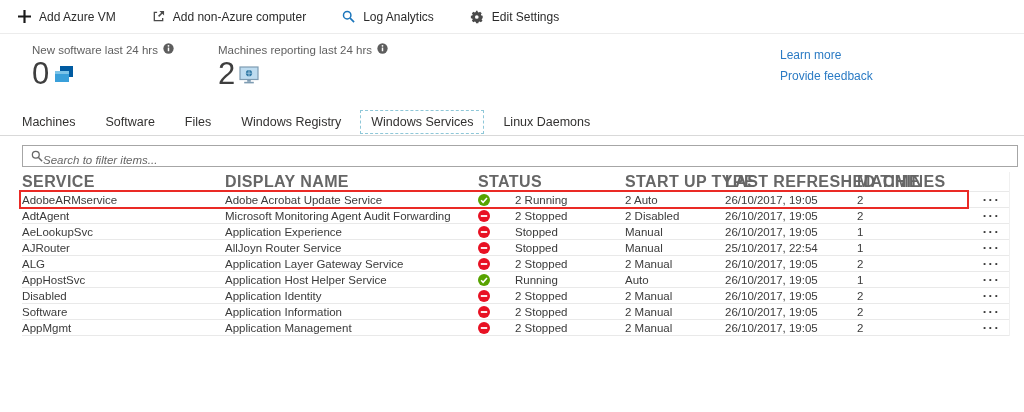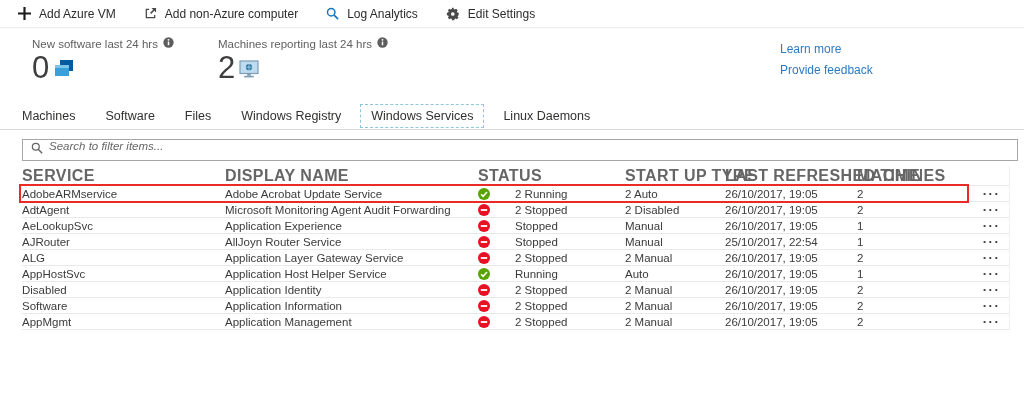--- a/index.html
+++ b/index.html
@@ -1,20 +1,20 @@
 <!DOCTYPE html>
 <html><head>
 <meta charset="utf-8">
 <style>
   * { margin:0; padding:0; box-sizing:border-box; }
   html,body { width:1024px; height:412px; overflow:hidden; background:#fff;
     font-family:"Liberation Sans","DejaVu Sans",sans-serif; color:#333; }
 
   
-  .toolbar { display:flex; align-items:center; gap:28px; height:28px;
+  .toolbar { display:flex; align-items:center; gap:36px; height:34px;
     padding-left:18px; border-bottom:1px solid #ececec; }
   .tb-item { display:flex; align-items:center; gap:8px; font-size:12px;
     color:#2b2b2b; cursor:pointer; white-space:nowrap; }
   .tb-item .ticon { display:flex; align-items:center; }
 
   
   .overview { position:relative; height:75px; }
   .stat { position:absolute; top:9px; }
   .stat-1 { left:32px; } .stat-2 { left:218px; }
   .stat-label { font-size:11.5px; color:#5f5f5f; display:flex; align-items:center; gap:5px; }
@@ -25,21 +25,21 @@
 
   
   .tabs { display:flex; align-items:center; padding-left:12px;
     border-bottom:1px solid #d9d9d9; height:27px; }
   .tab { font-size:12.5px; color:#323130; padding:4px 10px; margin-right:10px;
     cursor:pointer; white-space:nowrap; }
   .tab.selected { outline:1px dashed #8ec7d8; }
 
   
   .searchbox { margin:9px 6px 0 22px; height:22px; border:1px solid #a6a6a6;
-    display:flex; align-items:flex-start; padding-left:8px; gap:6px; background:#fff; }
+    display:flex; align-items:flex-end; padding-left:8px; background:#fff; }
   .searchbox input { border:none; outline:none; flex:1; font-size:11.5px;
     font-style:italic; color:#444; font-family:inherit; background:transparent; }
   .searchbox input::placeholder { color:#666; font-style:italic; }
 
   
   .table { margin:5px 14px 0 22px; border-right:1px solid #f0f0f0; }
   .grid { display:grid; grid-template-columns:203px 253px 147px 100px 132px 118px 33px;
     align-items:center; }
   .thead { height:20px; border-bottom:1px solid #e9e9e9; }
   .th { font-size:16px; font-weight:700; letter-spacing:.4px; color:#666;

